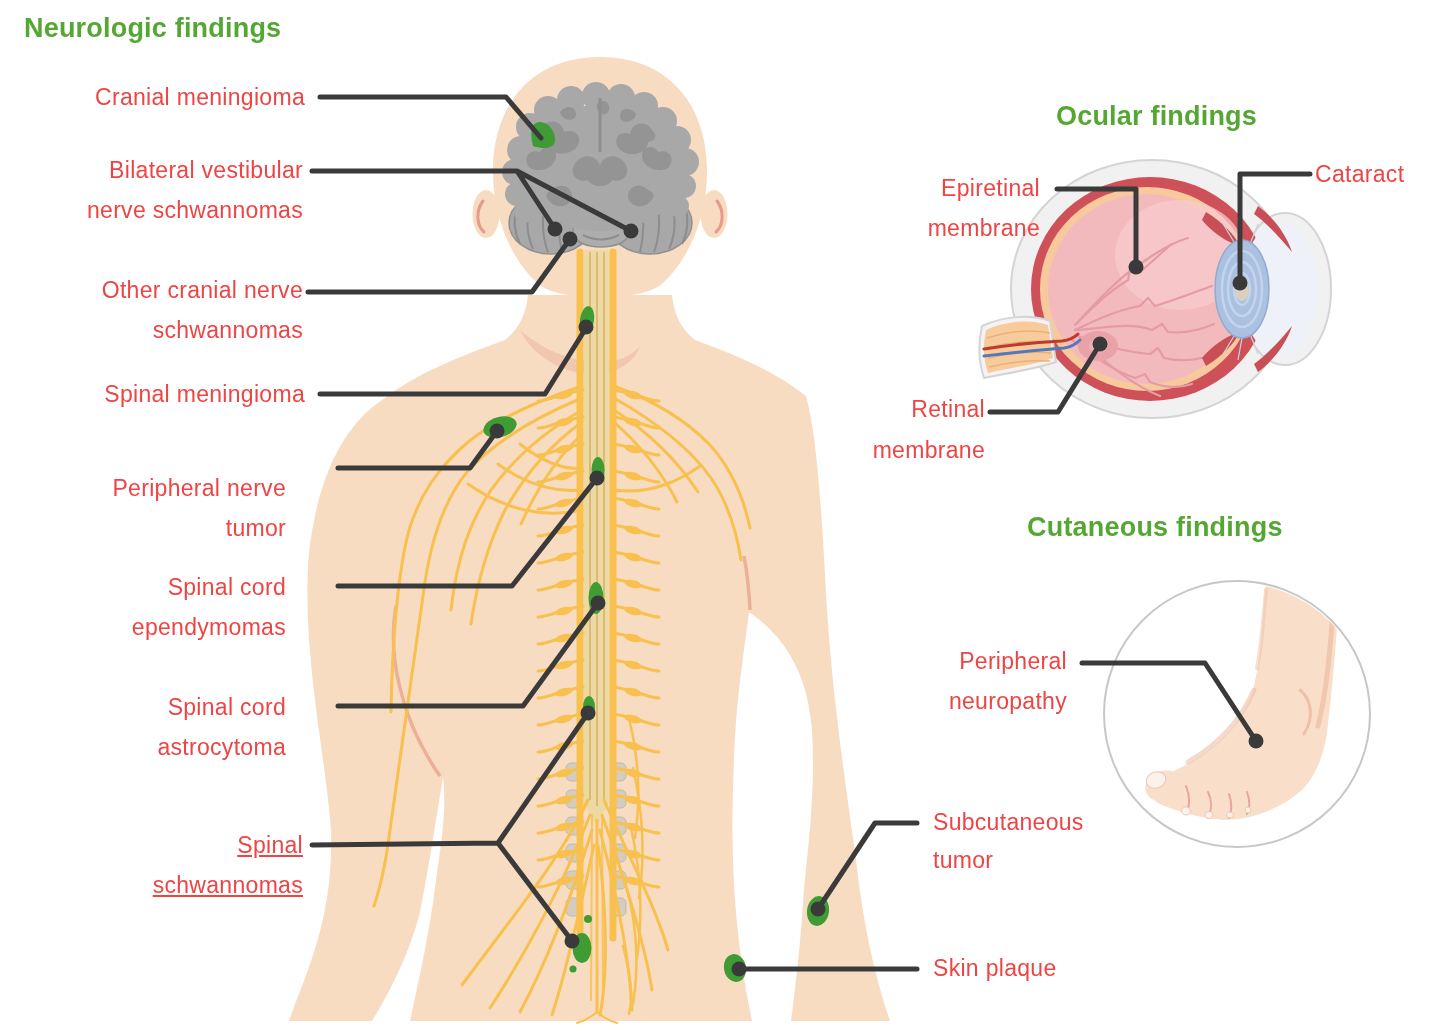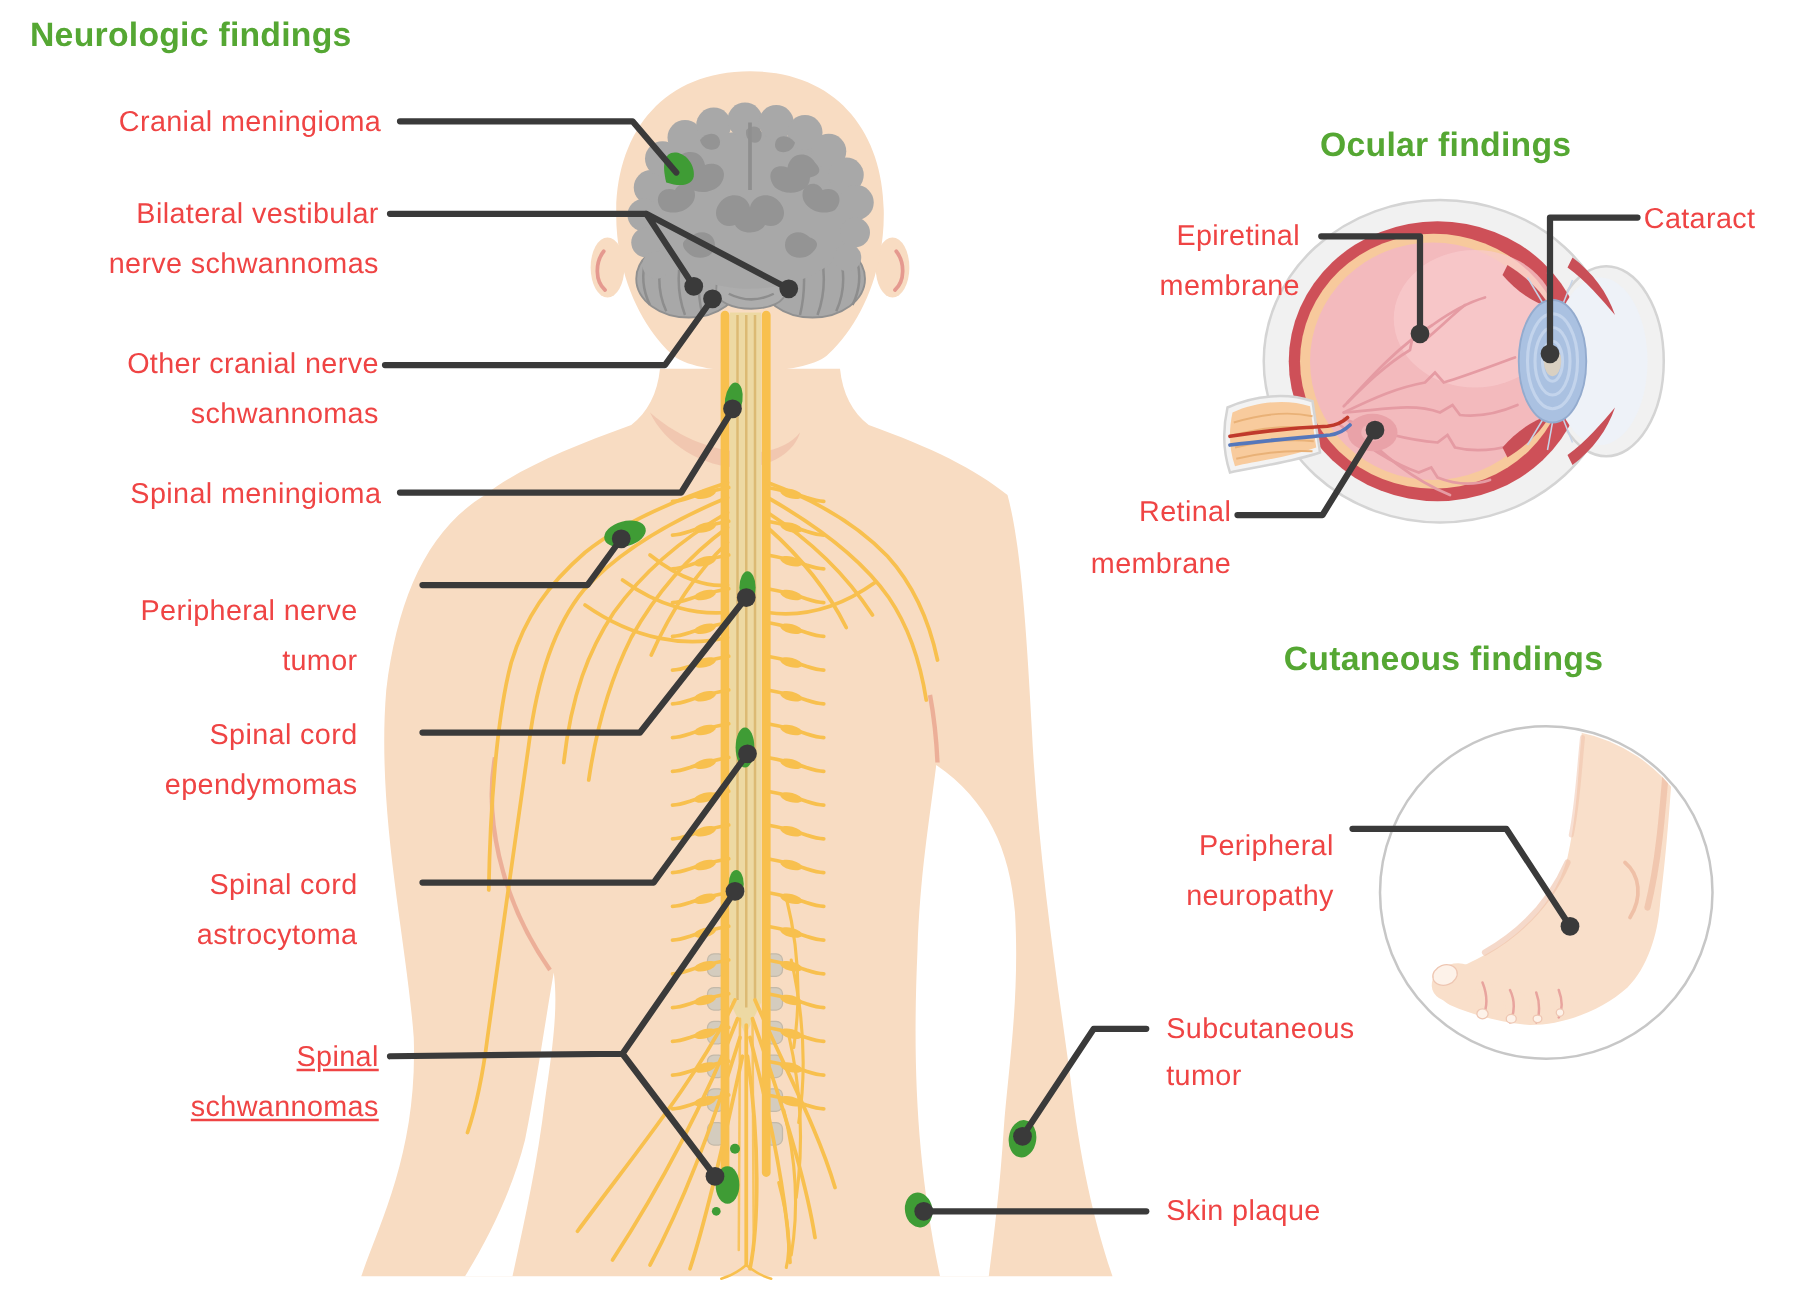--- a/index.html
+++ b/index.html
@@ -412,21 +412,21 @@
 <div class="lbl" style="left:1315px;top:154px;">
   <div>Cataract</div>
 </div>
 <div class="lbl right" style="left:802px;width:183px;top:389px;line-height:41px;">
   <div>Retinal</div>
   <div>membrane</div>
 </div>
 
 <div class="title" style="left:1027px;top:512px;">Cutaneous findings</div>
 
-<div class="lbl right" style="left:887px;width:180px;top:641px;margin-top:15px;">
+<div class="lbl right" style="left:887px;width:180px;top:641px;">
   <div>Peripheral</div>
   <div>neuropathy</div>
 </div>
 <div class="lbl" style="left:933px;top:803px;line-height:38px;">
   <div>Subcutaneous</div>
   <div>tumor</div>
 </div>
 <div class="lbl" style="left:933px;top:948px;">
   <div>Skin plaque</div>
 </div>

